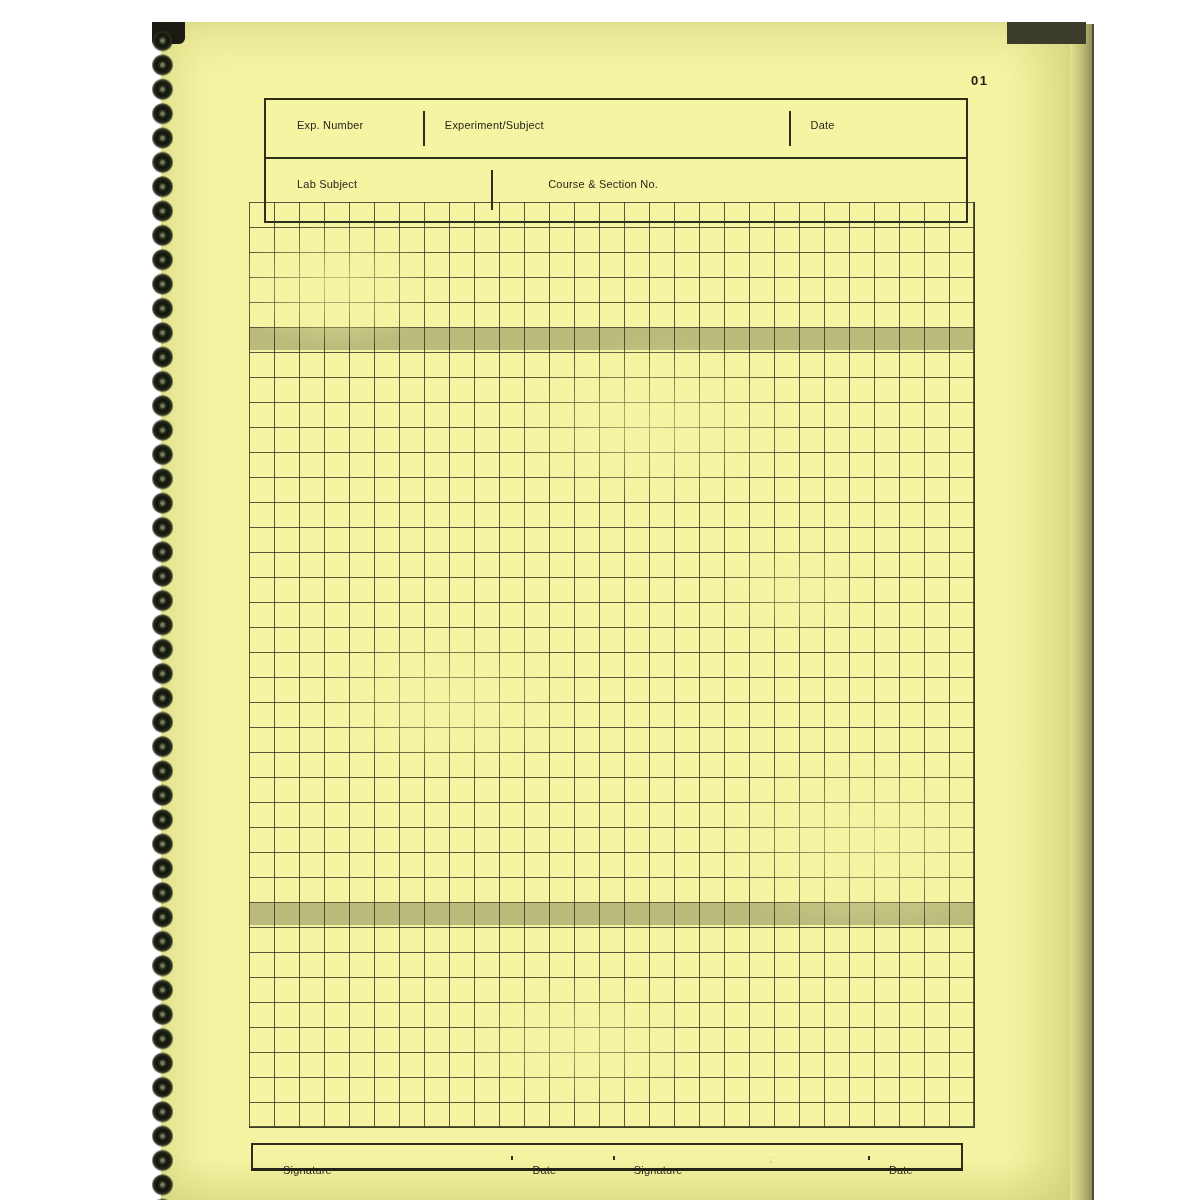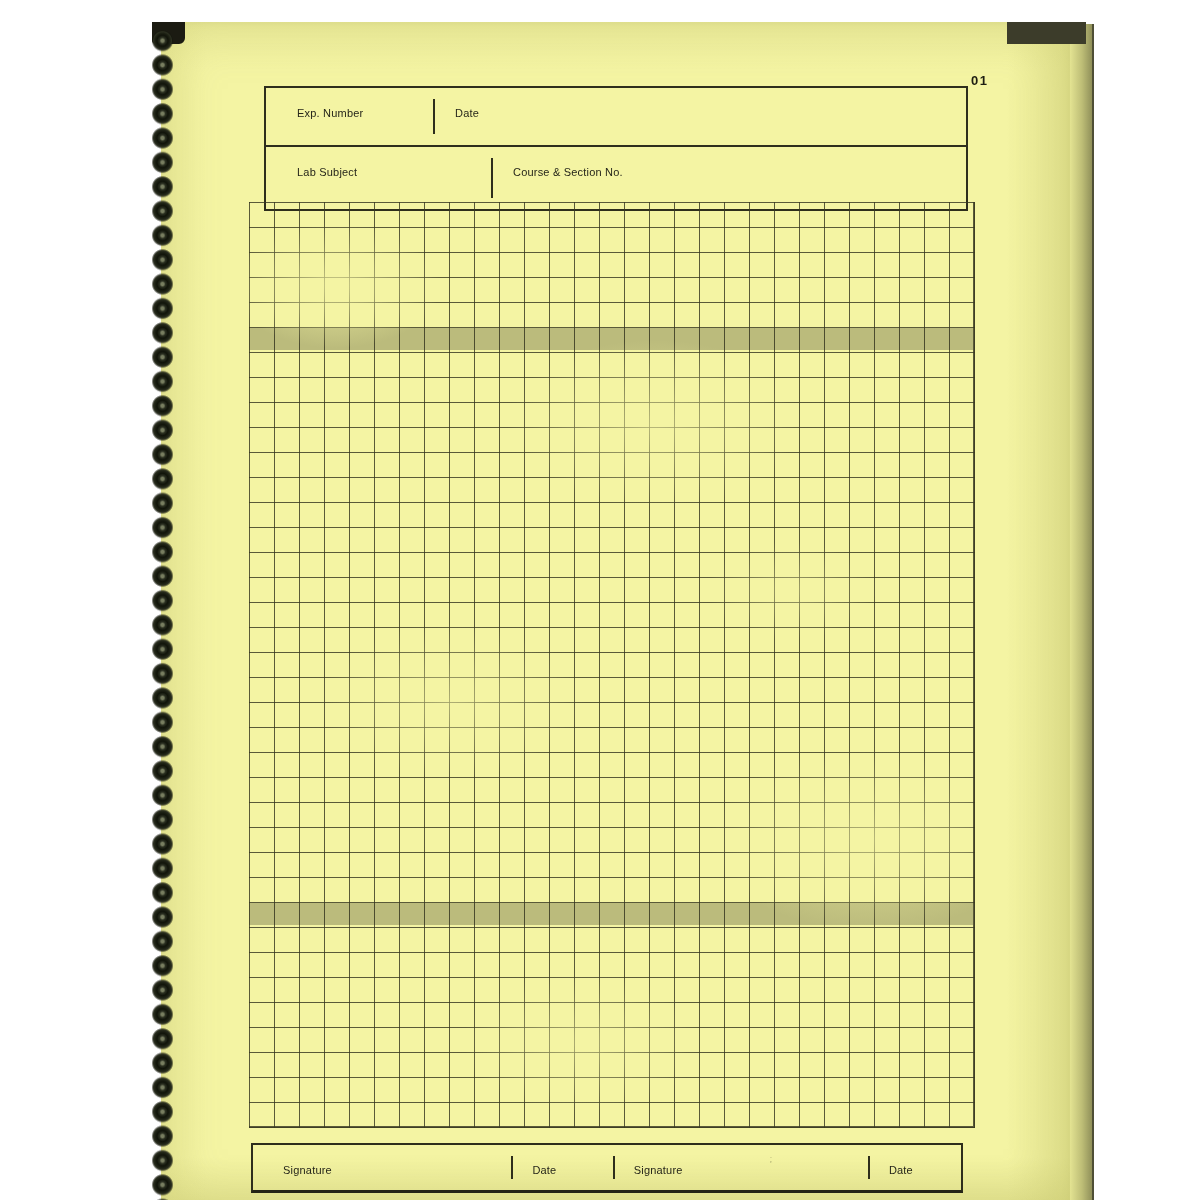--- a/index.html
+++ b/index.html
@@ -43,21 +43,21 @@
   
   .coils {
     position:absolute; left:129px; top:6px; width:25px; height:1192px;
     background-image: radial-gradient(circle 11px at 46% 52%,
       #787e60 0 1.5px, #2c3122 3px, #101309 5.5px, #1d2114 7.5px, #2b2f20 9px, rgba(20,23,12,.55) 10px, transparent 11px);
     background-size:25px 24.35px;
     background-repeat:repeat-y;
   }
 
   
-  .hdr { position:absolute; left:231px; top:53px; width:726px; color:#26261a;border-radius:10px; }
+  .hdr { position:absolute; left:231px; top:65px; width:726px; color:#26261a;border-radius:10px; }
   .hdr-row { display:flex; border:2px solid #2e2e1c; }
   .hdr-row.r2 { margin-top:-2px; }
   .hdr-cell { position:relative; padding:4px 0 0 9px; }
   .hdr-cell + .hdr-cell { border-left:2px solid #2e2e1c; }
   .r1 .hdr-cell { height:35px; }
   .r2 .hdr-cell { height:40px; }
   .field-label { font-size:11px; letter-spacing:.2px; color:#26261a; }
 
   
   .grid {
@@ -78,21 +78,21 @@
       radial-gradient(230px 130px at 86% 69%, rgba(244,244,163,.60), transparent 70%),
       radial-gradient(170px 100px at 46% 91%, rgba(244,244,163,.55), transparent 70%),
       radial-gradient(120px 70px at 75% 42%, rgba(244,244,163,.45), transparent 70%);
   }
   .smudge { position:absolute; left:0; width:100%; height:2px; background:rgba(40,40,24,.28); }
   .smudge.s1 { top:126px; }
   .smudge.s2 { top:701px; }
 
   
   .ftr {
-    position:absolute; left:229px; top:1121px; width:712px; height:50px;
+    position:absolute; left:229px; top:1121px; width:712px; height:28px;
     display:flex; border:2px solid #2e2e1c; border-bottom:3px solid #242416; color:#26261a;
   }
   .ftr-cell { position:relative; padding:4px 0 0 8px; }
   .ftr-cell + .ftr-cell { border-left:2px solid #2e2e1c; }
 
   .stray-mark {
     position:absolute; left:737px; top:1126px;
     font-size:8px; line-height:4px; white-space:pre;
     color:rgba(60,60,40,.7);
   }
@@ -117,29 +117,32 @@
 
   <div class="coils"></div>
 
   <div class="page-number">01</div>
 
   <div class="hdr">
     <div class="hdr-row r1">
       <div class="hdr-cell" style="width:156px;">
         <span class="field-label">Exp. Number</span>
       </div>
+      <div class="hdr-cell" style="width:392px;">
+        <span class="field-label">Experiment/Subject</span>
+      </div>
       <div class="hdr-cell" style="width:178px;">
         <span class="field-label">Date</span>
       </div>
     </div>
     <div class="hdr-row r2">
       <div class="hdr-cell" style="width:214px;">
         <span class="field-label">Lab Subject</span>
       </div>
-      <div class="hdr-cell" style="width:178px;">
+      <div class="hdr-cell" style="width:178px;text-align:right;">
         <span class="field-label">Course &amp; Section No.</span>
       </div>
     </div>
   </div>
 
   <div class="grid">
     <div class="smudge s1"></div>
     <div class="smudge s2"></div>
     <div class="grid-fade"></div>
   </div>

